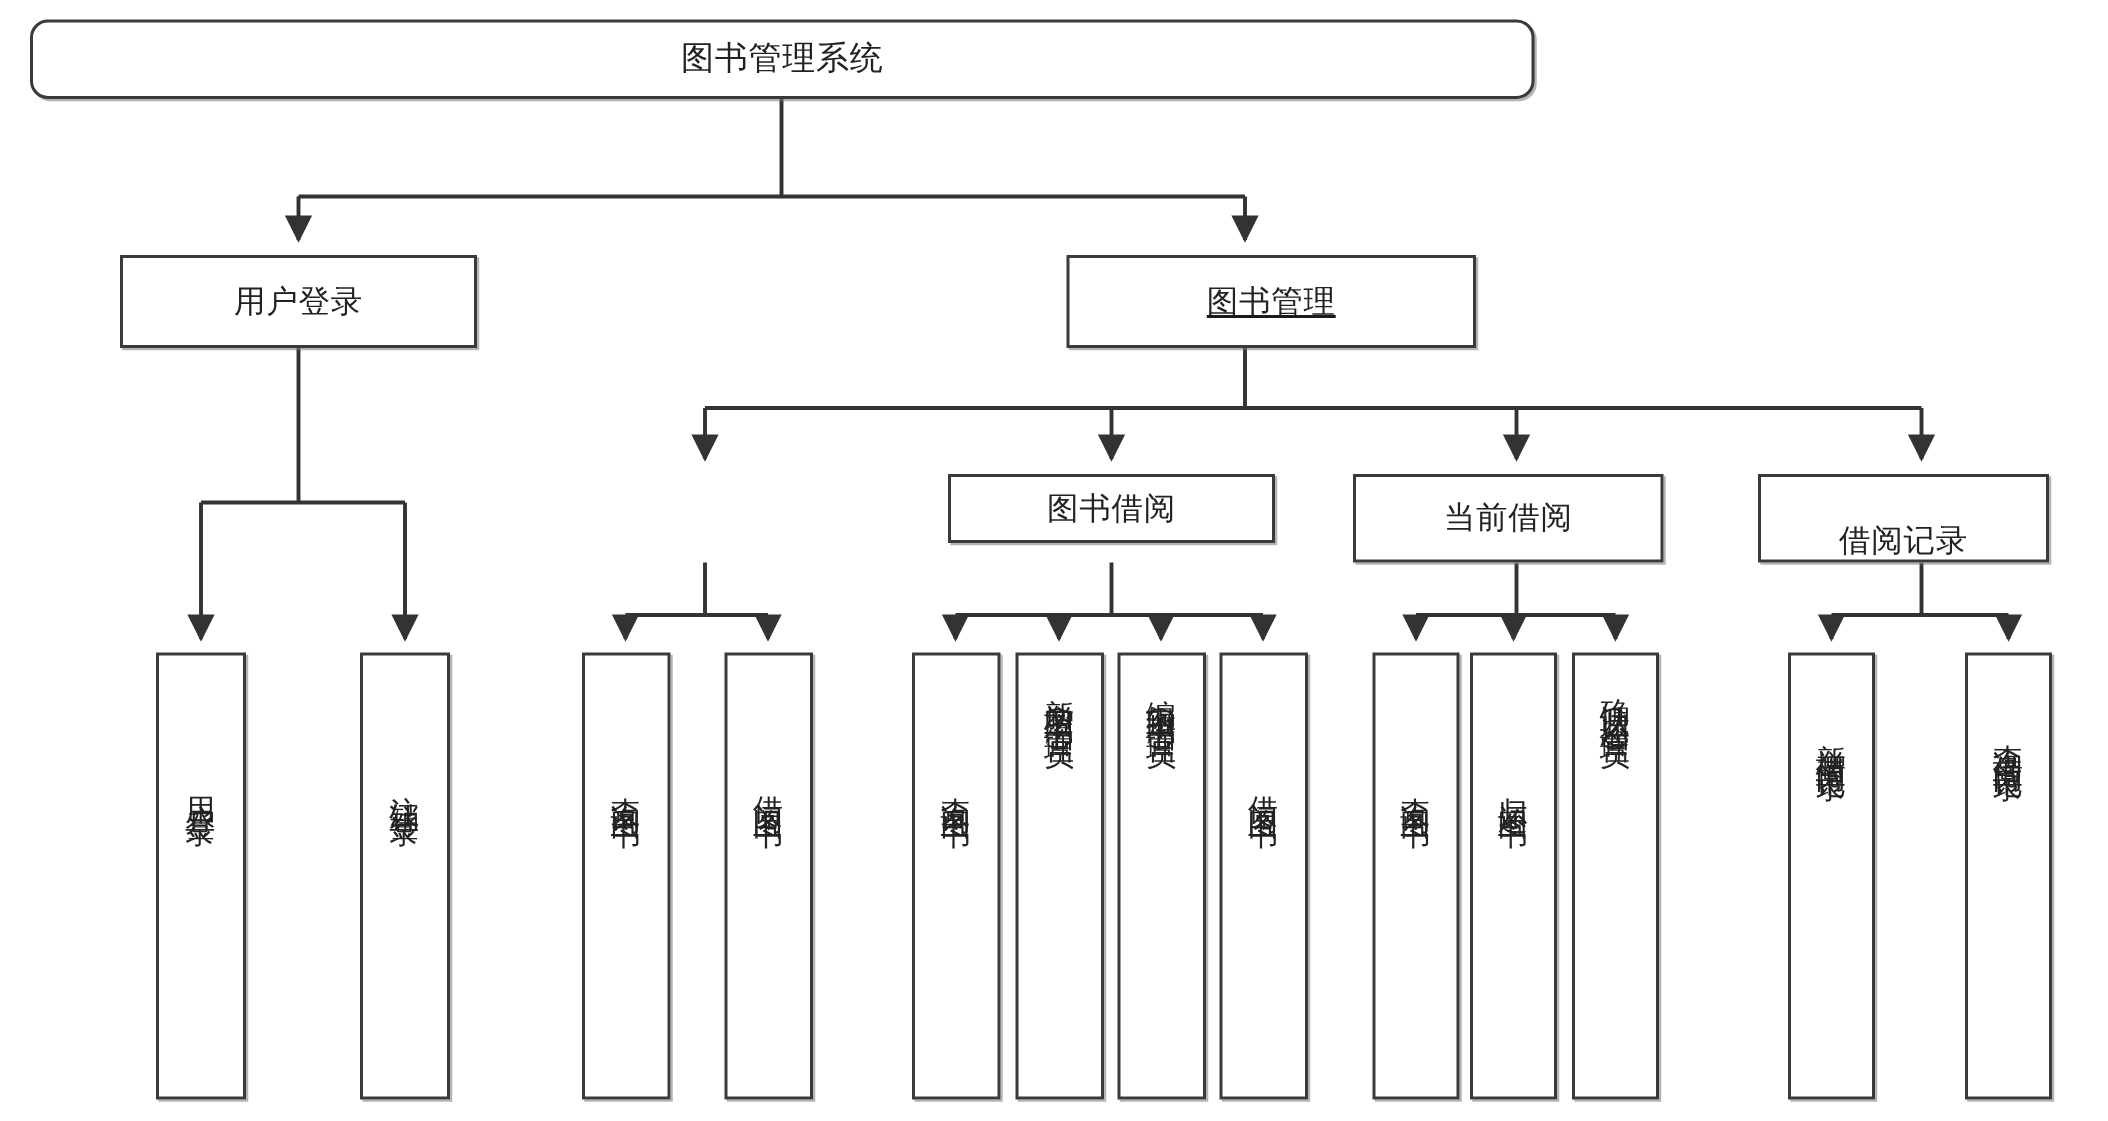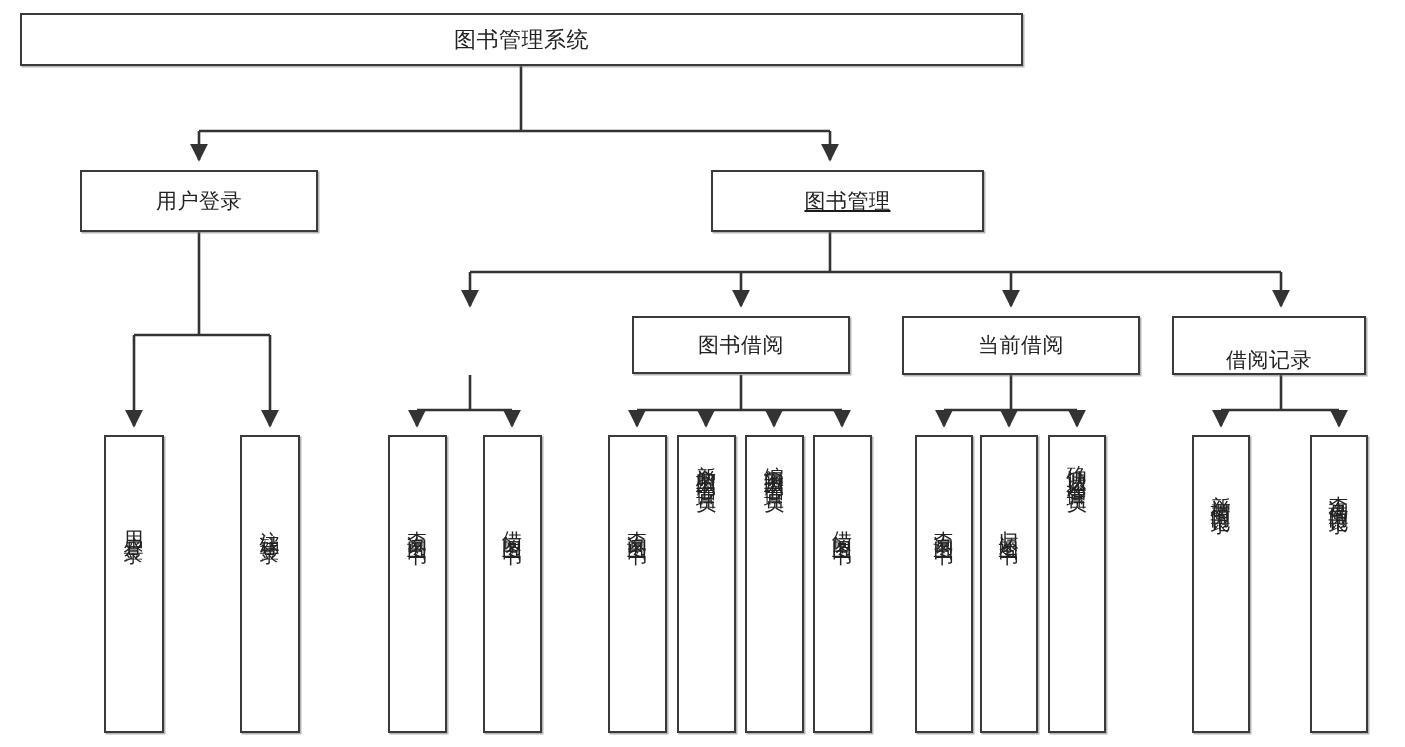--- a/index.html
+++ b/index.html
@@ -124,35 +124,35 @@
       <path d="M 1009 410 L 1009 426" marker-end="url(#arrow)"></path>
       <path d="M 1077 410 L 1077 426" marker-end="url(#arrow)"></path>
 
       <path d="M 1281 375 L 1281 410"></path>
       <path d="M 1221 410 L 1339 410"></path>
       <path d="M 1221 410 L 1221 426" marker-end="url(#arrow)"></path>
       <path d="M 1339 410 L 1339 426" marker-end="url(#arrow)"></path>
     </g>
   </svg>
 
-  <div class="node root h" style="left:20px;top:13px;width:1003px;height:53px;">
+  <div class="node root h" style="left:20px;top:13px;width:1003px;height:53px;border-radius:12px;">
     <span class="label">图书管理系统</span>
   </div>
 
   <div class="node h" style="left:80px;top:170px;width:238px;height:62px;">
     <span class="label">用户登录</span>
   </div>
   <div class="node h" style="left:711px;top:170px;width:273px;height:62px;text-decoration:underline;">
     <span class="label">图书管理</span>
   </div>
 
-  <div class="node h" style="left:632px;top:316px;width:218px;height:58px;">
+  <div class="node h" style="left:632px;top:316px;width:218px;height:46px;">
     <span class="label">图书借阅</span>
   </div>
-  <div class="node h" style="left:902px;top:316px;width:238px;height:59px;">
+  <div class="node h" style="left:902px;top:316px;width:207px;height:59px;">
     <span class="label">当前借阅</span>
   </div>
   <div class="node h" style="left:1172px;top:316px;width:194px;height:59px;align-items:flex-end;">
     <span class="label">借阅记录</span>
   </div>
 
   <div class="node v" style="left:104px;top:435px;width:60px;height:298px;padding-top:78px;">
     <span class="label">用户登录</span>
   </div>
   <div class="node v" style="left:240px;top:435px;width:60px;height:298px;padding-top:78px;">

